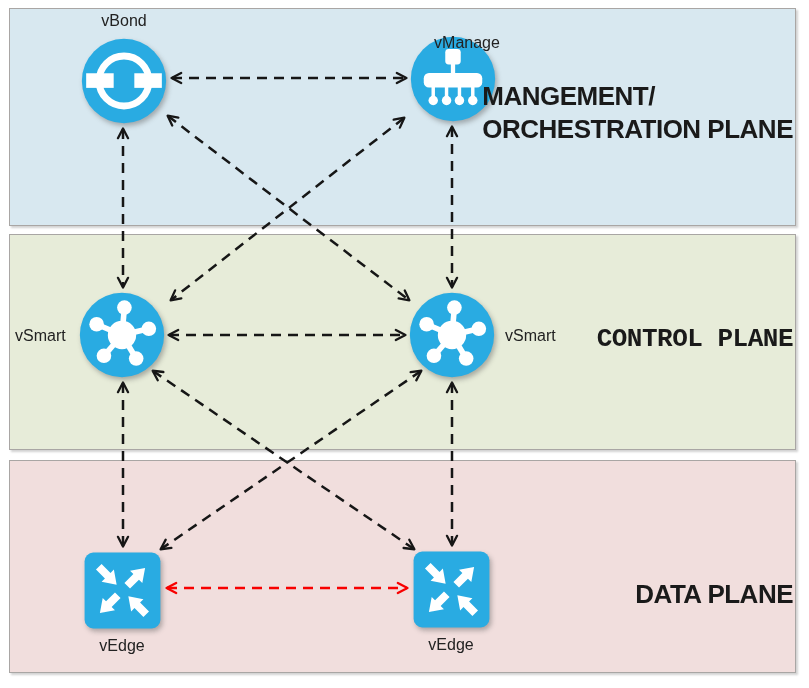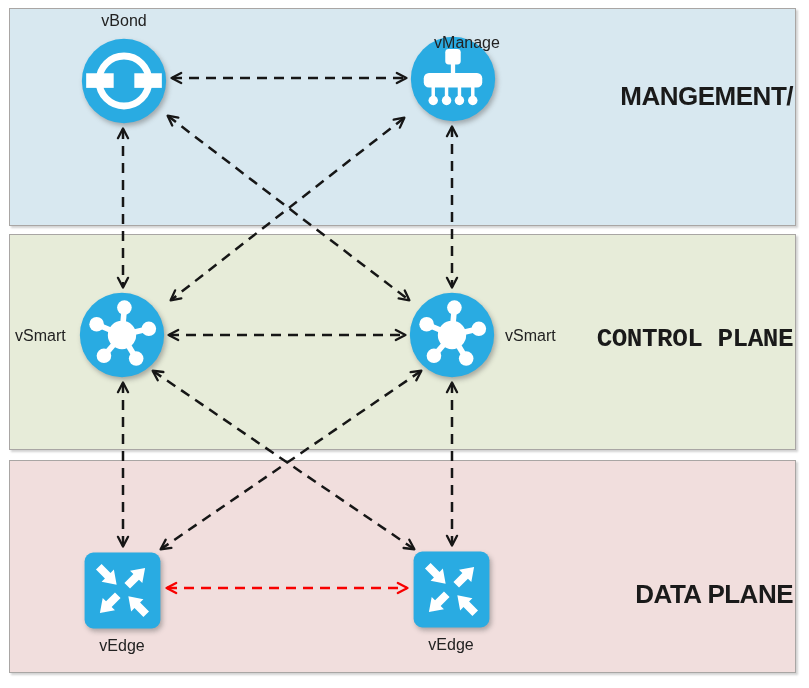--- a/index.html
+++ b/index.html
@@ -63,20 +63,21 @@
 <body>
 
 <div class="stage">
 
   <section class="plane plane-management" style="background-color: rgb(216, 232, 240);"></section>
   <section class="plane plane-control" style="background-color: rgb(231, 236, 217);"></section>
   <section class="plane plane-data" style="background-color: rgb(241, 222, 221);"></section>
 
   <div class="plane-title title-management">
     <span style="display:block">MANGEMENT/</span>
+    <span style="display:block">ORCHESTRATION PLANE</span>
   </div>
   <div class="plane-title title-control">CONTROL PLANE</div>
   <div class="plane-title title-data">DATA PLANE</div>
 
   <svg class="edges" viewBox="0 0 809 688">
     <defs>
       <marker id="ah-black" viewBox="0 0 12 12" refX="10" refY="6" markerWidth="5.5" markerHeight="5.5" orient="auto-start-reverse">
         <path d="M2,1.6 L10.4,6 L2,10.4" fill="none" stroke="#161616" stroke-width="2" stroke-linecap="round" stroke-linejoin="round"></path>
       </marker>
       <marker id="ah-red" viewBox="0 0 12 12" refX="10" refY="6" markerWidth="5.5" markerHeight="5.5" orient="auto-start-reverse">

